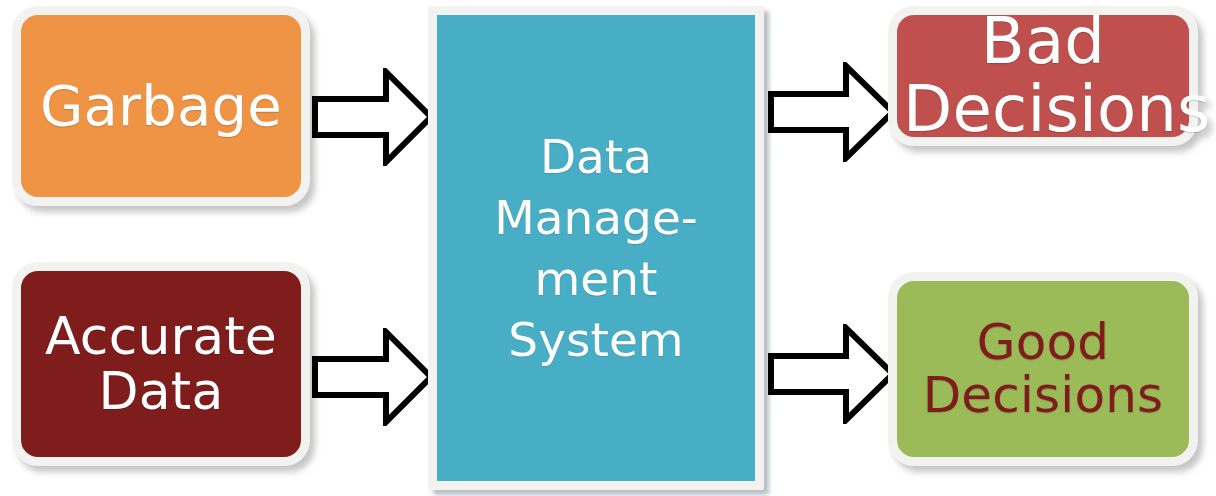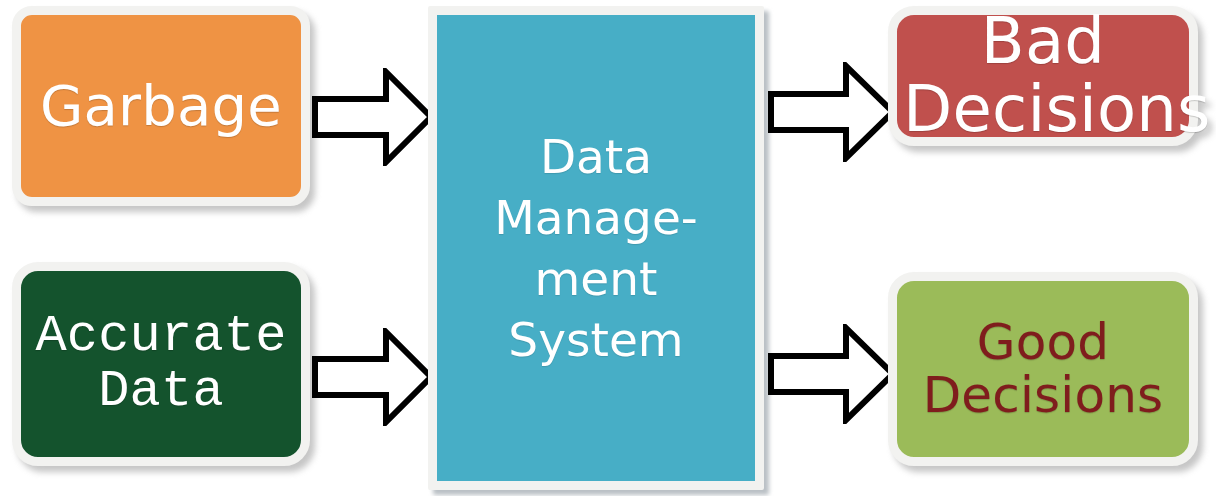--- a/index.html
+++ b/index.html
@@ -40,21 +40,20 @@
     padding: 0 6px;
     box-sizing: border-box;
     text-shadow: 0 1px 1px rgba(0,0,0,0.18);
   }
 
   #box-garbage {
     left: 12px;  top: 6px;
     width: 298px; height: 200px;
     background: #ef9344;
     font-size: 56px;
-    border-radius: 20px;
   }
   #box-accurate {
     left: 12px;  top: 262px;
     width: 298px; height: 204px;
     background: #4f81bd;
     font-size: 52px;
   }
   #box-bad {
     left: 888px; top: 6px;
     width: 310px; height: 140px;
@@ -108,21 +107,21 @@
 </style>
 </head>
 <body>
 
 <div id="diagram-canvas" style="background: rgb(255, 255, 255);">
 
   <div class="node-box" id="box-garbage" style="background: rgb(239, 147, 68); color: rgb(255, 255, 255); border-color: rgb(242, 242, 240);">
     <span class="node-label">Garbage</span>
   </div>
 
-  <div class="node-box" id="box-accurate" style="background: #14532d; color: rgb(255, 255, 255); border-color: rgb(242, 242, 240); font-family: Liberation Mono, monospace;">
+  <div class="node-box" id="box-accurate" style="background: #7f1d1d; color: rgb(255, 255, 255); border-color: rgb(242, 242, 240);">
     <span class="node-label">Accurate<br>Data</span>
   </div>
 
   <div class="block-arrow" id="arrow-garbage-to-system">
     <svg viewBox="0 0 122 98" preserveAspectRatio="none" aria-hidden="true">
       <polygon points="3,31 74,31 74,4 119,49 74,94 74,67 3,67" fill="#ffffff" stroke="#000000" stroke-width="6" stroke-linejoin="miter"></polygon>
     </svg>
   </div>
 
   <div class="block-arrow" id="arrow-accurate-to-system">

